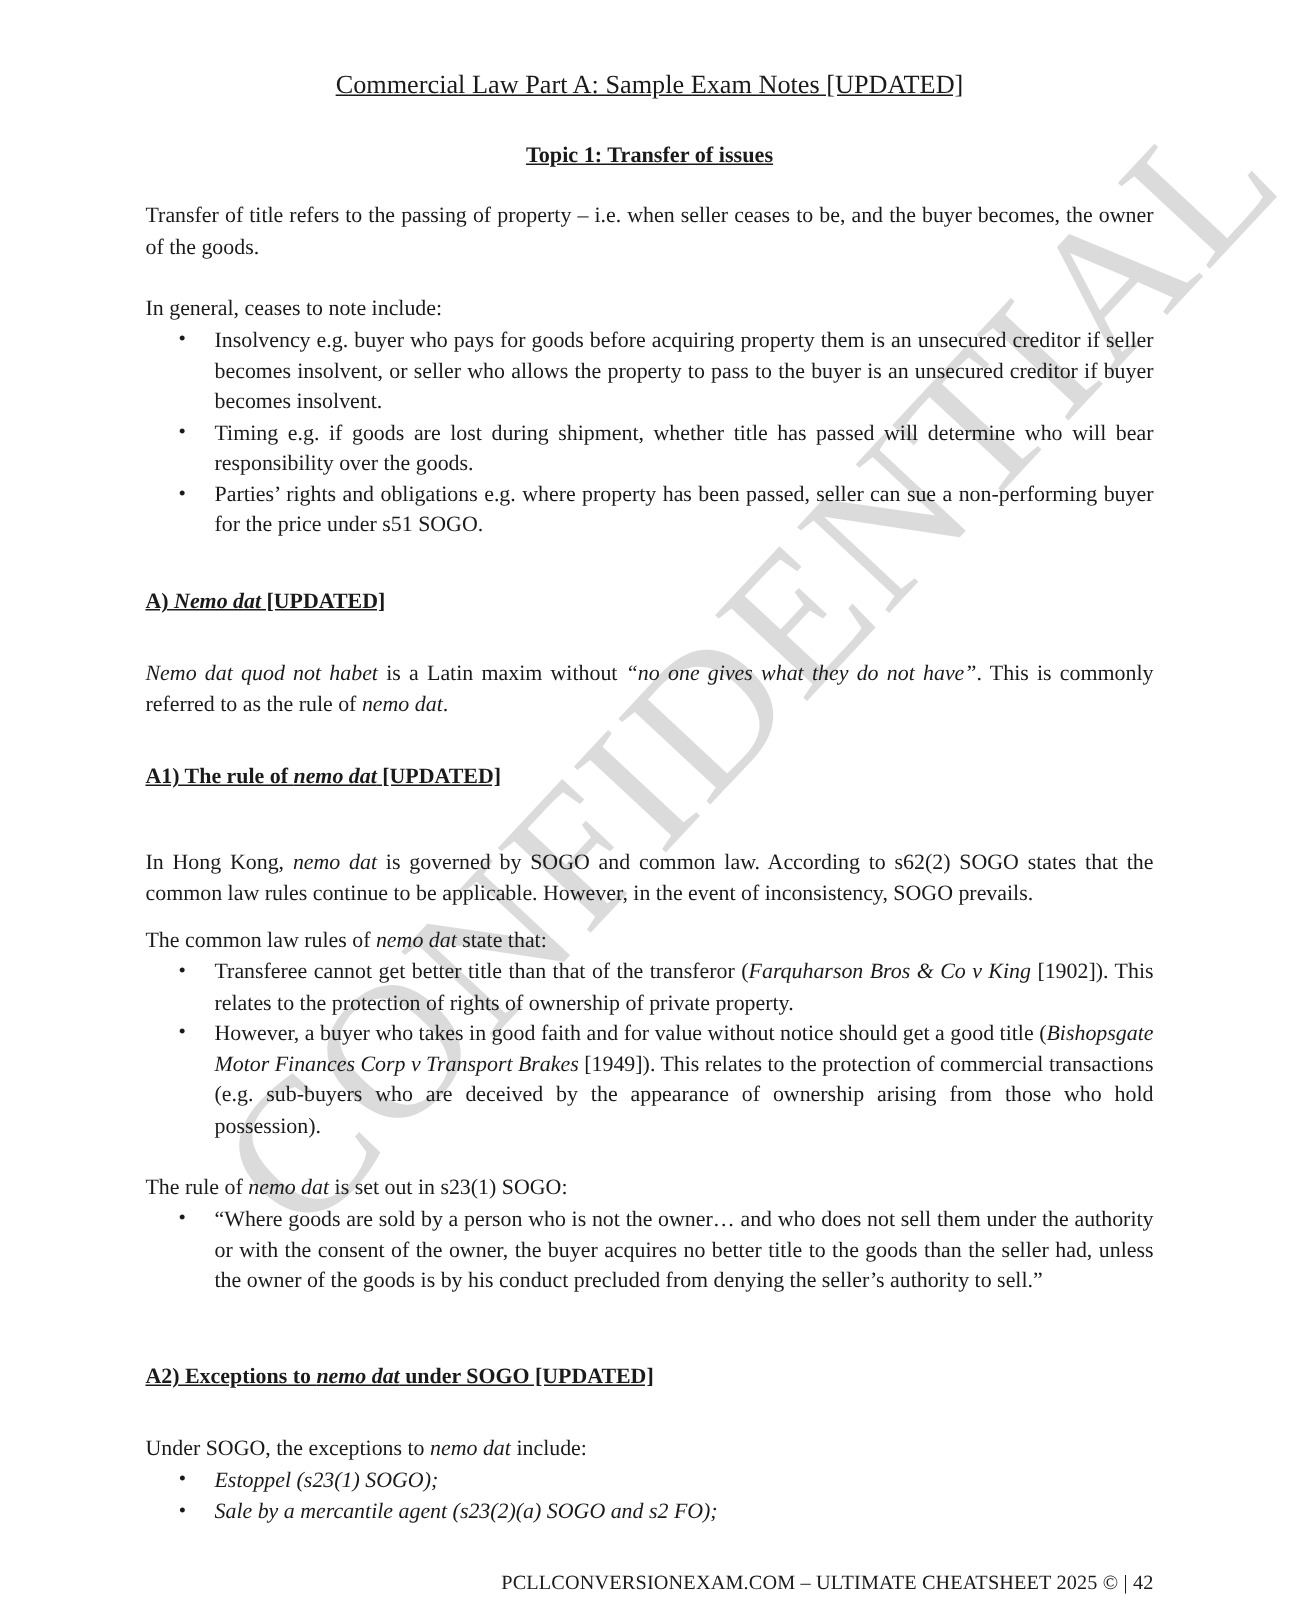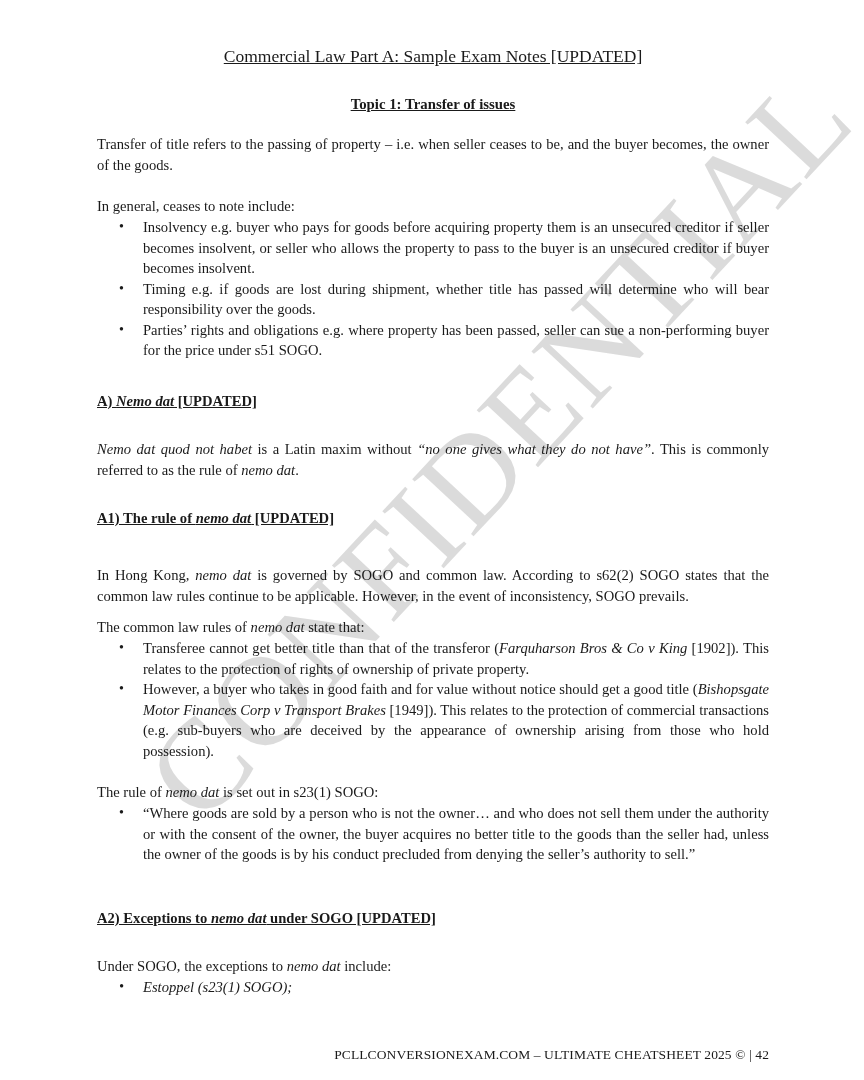--- a/index.html
+++ b/index.html
@@ -63,17 +63,18 @@
     <p class="block" style="top:782px;"><span>The rule of </span><i>nemo dat</i><span> is set out in s23(1) SOGO:</span></p>
     <ul class="block" style="top:803px;">
       <li>“Where goods are sold by a person who is not the owner… and who does not sell them under the authority or with the consent of the owner, the buyer acquires no better title to the goods than the seller had, unless the owner of the goods is by his conduct precluded from denying the seller’s authority to sell.”</li>
     </ul>
 
     <p class="block head" style="top:908px;"><span>A2) Exceptions to </span><i>nemo dat</i><span> under SOGO [UPDATED]</span></p>
 
     <p class="block" style="top:956px;"><span>Under SOGO, the exceptions to </span><i>nemo dat</i><span> include:</span></p>
     <ul class="block" style="top:977px;font-style:italic;">
       <li>Estoppel (s23(1) SOGO);</li>
+      <li>Sale by a mercantile agent (s23(2)(a) SOGO and s2 FO);</li>
     </ul>
   </div>
 
   <div class="footer">PCLLCONVERSIONEXAM.COM – ULTIMATE CHEATSHEET 2025 © |  42</div>
 </div>
 
 </body></html>

